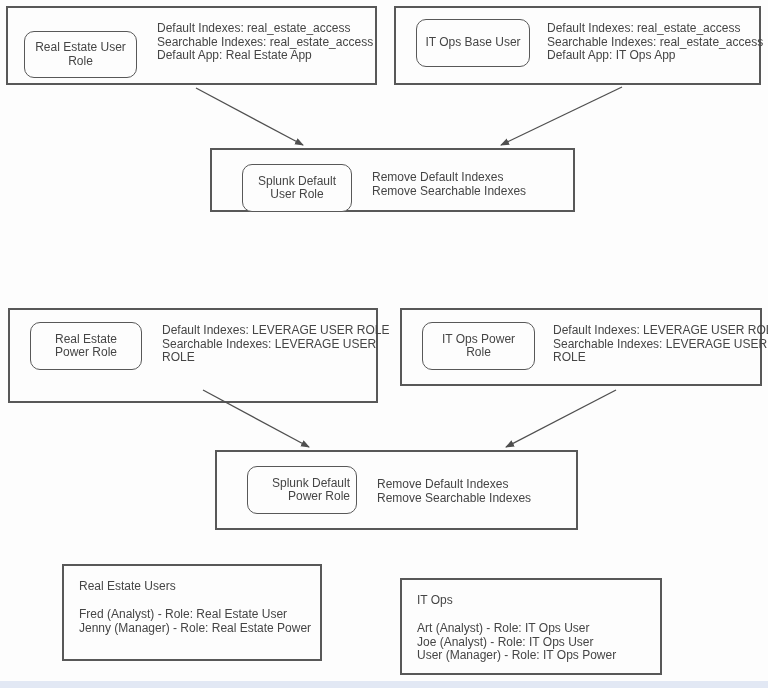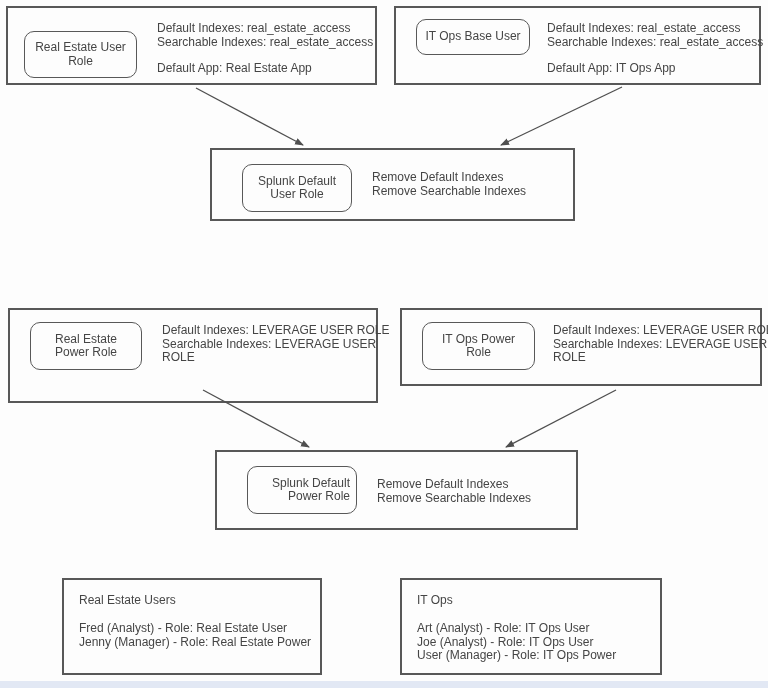--- a/index.html
+++ b/index.html
@@ -34,21 +34,21 @@
     align-items: center;
     justify-content: center;
     text-align: center;
     padding: 2px 6px;
     background: var(--background);
   }
   .details { position: absolute; }
   .details .line { white-space: nowrap; }
   .details.wrap { white-space: normal; }
   .details.wrap .line { white-space: normal; }
-  .gap-top { margin-top: 13px; }
+  .gap-top { }
   .team-title { position: absolute; left: 15px; top: 14px; }
   .team-members { position: absolute; left: 15px; top: 42px; }
   .arrow-layer {
     position: absolute;
     left: 0; top: 0;
     width: 768px; height: 688px;
     pointer-events: none;
   }
   .arrow-layer line { stroke: var(--arrow); stroke-width: 1.3; }
   .arrow-layer .head { fill: var(--arrow); }
@@ -69,31 +69,31 @@
       <span>Real Estate User Role</span>
     </div>
     <div class="details" style="left:149px; top:14px;">
       <div class="line">Default Indexes: real_estate_access</div>
       <div class="line">Searchable Indexes: real_estate_access</div>
       <div class="line gap-top">Default App: Real Estate App</div>
     </div>
   </div>
 
   <div class="node" style="left:394px; top:6px; width:367px; height:79px;">
-    <div class="role-pill" style="left:20px; top:11px; width:114px; height:36px;">
+    <div class="role-pill" style="left:20px; top:11px; width:114px; height:48px;">
       <span>IT Ops Base User</span>
     </div>
     <div class="details" style="left:151px; top:14px;">
       <div class="line">Default Indexes: real_estate_access</div>
       <div class="line">Searchable Indexes: real_estate_access</div>
       <div class="line gap-top">Default App: IT Ops App</div>
     </div>
   </div>
 
-  <div class="node" style="left:210px; top:148px; width:365px; height:73px;">
+  <div class="node" style="left:210px; top:148px; width:365px; height:64px;">
     <div class="role-pill" style="left:30px; top:14px; width:110px; height:48px;">
       <span>Splunk Default User Role</span>
     </div>
     <div class="details" style="left:160px; top:21px;">
       <div class="line">Remove Default Indexes</div>
       <div class="line">Remove Searchable Indexes</div>
     </div>
   </div>
 
   <div class="node" style="left:8px; top:308px; width:370px; height:95px;">
@@ -119,21 +119,21 @@
   <div class="node" style="left:215px; top:450px; width:363px; height:80px;">
     <div class="role-pill" style="left:30px; top:14px; width:110px; height:48px;text-align:right;">
       <span>Splunk Default Power Role</span>
     </div>
     <div class="details" style="left:160px; top:26px;">
       <div class="line">Remove Default Indexes</div>
       <div class="line">Remove Searchable Indexes</div>
     </div>
   </div>
 
-  <div class="node" style="left:62px; top:578px; width:260px; height:97px;">
+  <div class="node" style="left:62px; top:564px; width:260px; height:97px;">
     <div class="team-title">Real Estate Users</div>
     <div class="team-members">
       <div>Fred (Analyst) - Role: Real Estate User</div>
       <div>Jenny (Manager) - Role: Real Estate Power</div>
     </div>
   </div>
 
   <div class="node" style="left:400px; top:578px; width:262px; height:97px;">
     <div class="team-title">IT Ops</div>
     <div class="team-members">

